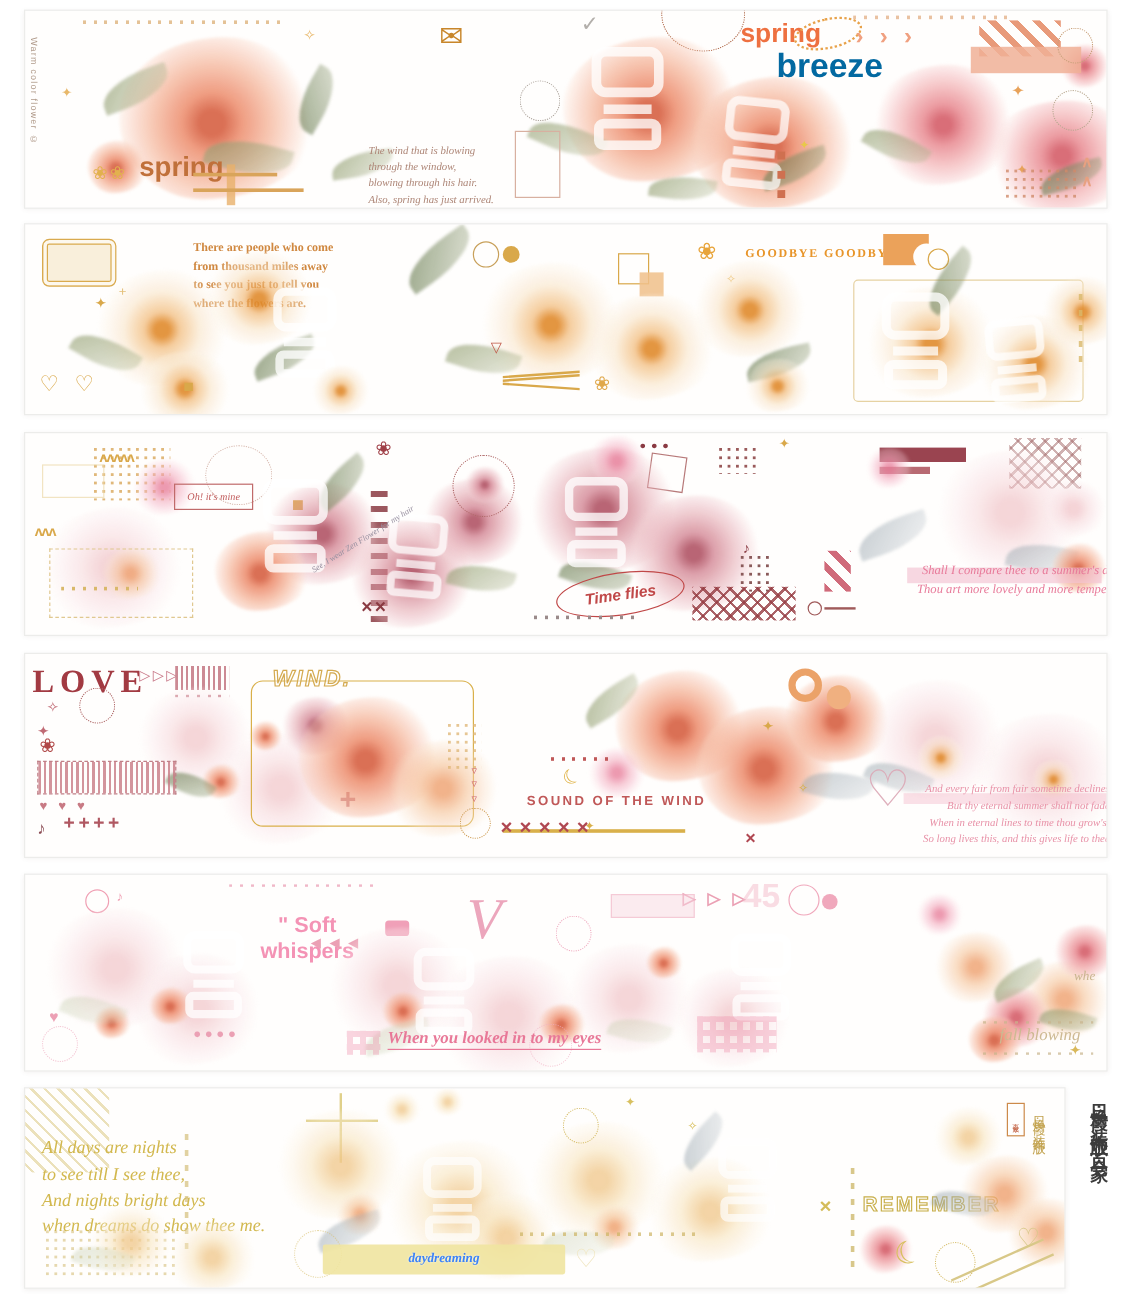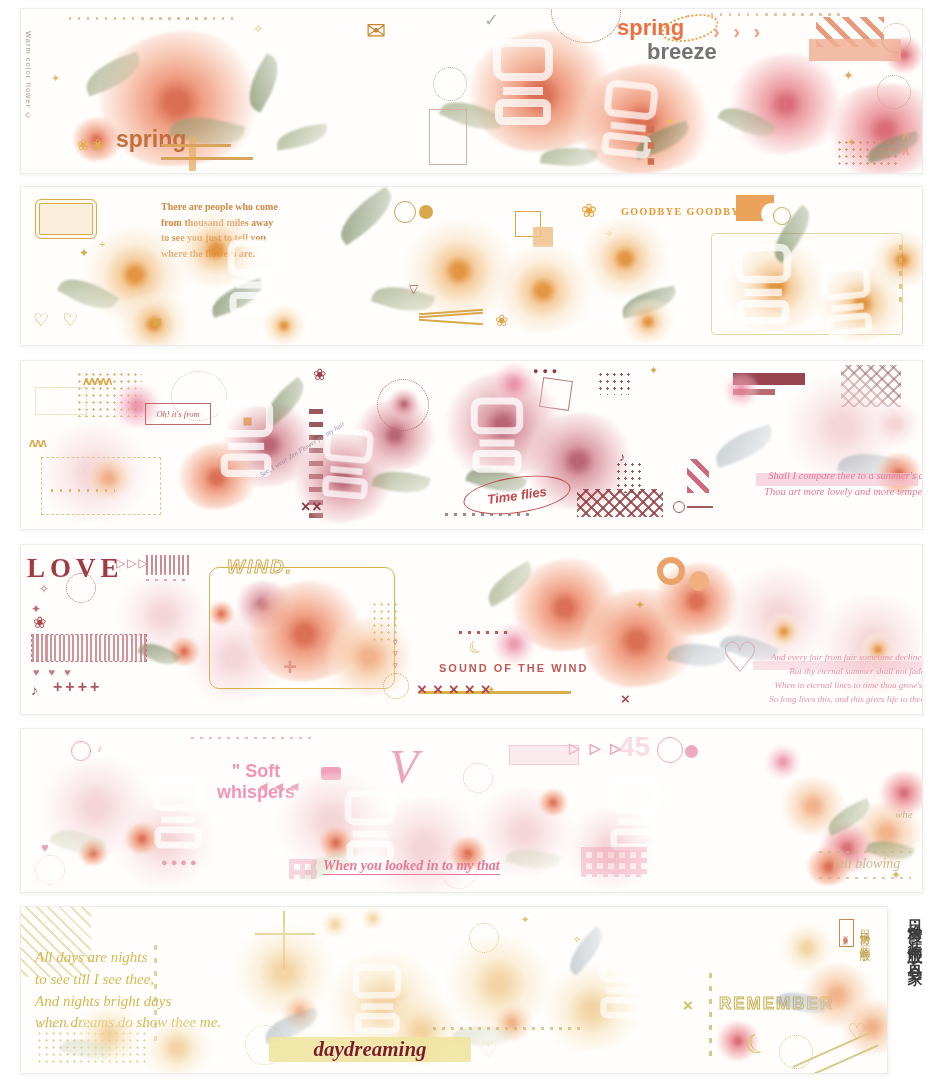--- a/index.html
+++ b/index.html
@@ -89,26 +89,30 @@
   <div class="bloom b-rose" style="left:862px;top:28px;width:42px;height:36px"></div>
   <div class="leaf g" style="left:698px;top:102px;width:56px;height:22px;transform:rotate(30deg)"></div>
   <div class="leaf dark" style="left:845px;top:128px;width:54px;height:20px;transform:rotate(-14deg)"></div>
 
   <span class="glyph" style="left:56px;top:128px;font-size:15px;color:#e2b14e;letter-spacing:2px">❀❀</span>
   <span class="el" style="left:95px;top:119px;font-size:23px;font-weight:bold;color:#c0703a">spring</span>
   <div class="sq" style="left:168px;top:128px;width:7px;height:34px;background:#e8b06a;opacity:.8"></div>
   <div class="sq" style="left:140px;top:135px;width:70px;height:2.5px;background:#d9a45a"></div>
   <div class="sq" style="left:140px;top:148px;width:92px;height:2.5px;background:#d9a45a"></div>
 
+  <div class="el script pre" style="left:286px;top:110px;font-size:9px;color:#ad8576;line-height:1.5">The wind that is blowing
+through the window,
+blowing through his hair.
+Also, spring has just arrived.</div>
   <div class="sq" style="left:408px;top:100px;width:38px;height:56px;border:1px solid #d8b0a0"></div>
   <div class="dotc" style="left:412px;top:58px;width:34px;height:34px;border-color:#b0a8a0"></div>
 
   <div class="el" style="left:596px;top:8px">
     <div style="font-size:22px;font-weight:bold;color:#ee7040">spring</div>
-    <div style="font-size:22px;font-weight:bold;color:#737373;margin-left:30px;margin-top:2px">breeze</div>
+    <div style="font-size:28px;font-weight:bold;color:#0369a1;margin-left:30px;margin-top:2px">breeze</div>
   </div>
   <div class="el" style="left:640px;top:6px;width:58px;height:26px;border:2px dotted #e8a24a;border-radius:50%;transform:rotate(-12deg)"></div>
   <span class="el" style="left:692px;top:12px;font-size:20px;font-weight:bold;color:#f0a080;letter-spacing:4px">› › ›</span>
 
   <div class="el diag" style="left:795px;top:8px;width:68px;height:30px;color:#e89a7a"></div>
   <div class="sq" style="left:788px;top:30px;width:92px;height:22px;background:#f0b096;opacity:.85"></div>
   <div class="dotc" style="left:860px;top:14px;width:30px;height:30px;border-color:#c8a07a"></div>
   <div class="dotc" style="left:856px;top:66px;width:34px;height:34px;border-color:#b8a890"></div>
   <span class="glyph" style="left:822px;top:60px;font-size:13px;color:#e8a25a">✦</span>
   <span class="glyph" style="left:826px;top:128px;font-size:11px;color:#e8a25a">✦</span>
@@ -203,21 +207,21 @@
   <span class="el" style="left:62px;top:14px;font-size:12px;font-weight:bold;color:#d9a84a;letter-spacing:-1px">ʌʌʌʌʌ</span>
   <span class="el" style="left:8px;top:76px;font-size:12px;font-weight:bold;color:#d9a84a;letter-spacing:-1px">ʌʌʌ</span>
   <div class="sq" style="left:14px;top:26px;width:52px;height:28px;border:1px solid #ecd9a8;opacity:.7"></div>
 
   <div class="bloom b-pink" style="left:88px;top:22px;width:56px;height:46px"></div>
   <span class="glyph" style="left:222px;top:52px;font-size:15px;color:#d9a030;transform:rotate(45deg)">◆</span>
   <span class="glyph" style="left:292px;top:6px;font-size:16px;color:#a04048">❀</span>
 
   <div class="dotc" style="left:150px;top:10px;width:56px;height:50px;border-color:#c09080;opacity:.6"></div>
   <div class="sq" style="left:124px;top:42px;width:66px;height:22px;border:1.5px solid #c06a6a;display:flex;align-items:center;justify-content:center">
-    <span class="script" style="font-size:8.5px;color:#c05a5a">Oh! it's from</span>
+    <span class="script" style="font-size:8.5px;color:#c05a5a">Oh! it's mine</span>
   </div>
 
   <div class="el vbars" style="left:288px;top:48px;width:14px;height:112px;color:#8a3a42;opacity:.85"></div>
   <span class="el" style="left:512px;top:6px;font-size:9px;color:#8a3a42;letter-spacing:4px">●●●</span>
   <div class="sq" style="left:520px;top:18px;width:30px;height:30px;border:1.3px solid #b87a7a;transform:rotate(8deg)"></div>
   <div class="sq" style="left:712px;top:12px;width:72px;height:12px;background:#9a4450"></div>
   <div class="sq" style="left:712px;top:28px;width:42px;height:6px;background:#b86a72"></div>
   <div class="el lattice" style="left:820px;top:4px;width:60px;height:42px;color:rgba(160,100,100,.5)"></div>
 
   <div class="bloom b-palepink" style="left:12px;top:62px;width:122px;height:100px"></div>
@@ -413,21 +417,21 @@
         <rect x="8" y="64" width="48" height="18" rx="4"></rect>
       </g>
     </svg>
 
   <span class="glyph" style="left:20px;top:112px;font-size:13px;color:#eca0b4">♥</span>
   <div class="dotc" style="left:14px;top:126px;width:30px;height:30px;border-color:#f0b0c4;opacity:.7"></div>
   <span class="el" style="left:140px;top:128px;font-size:11px;color:#eba0b4;letter-spacing:3px">●●●●</span>
   <div class="el gingham" style="left:560px;top:118px;width:66px;height:30px;color:#ee8aa8"></div>
   <div class="dotc" style="left:420px;top:124px;width:36px;height:36px;border-color:#f0b0c4;opacity:.6"></div>
   <div class="el gingham" style="left:268px;top:130px;width:28px;height:20px;color:#ee8aa8"></div>
-  <span class="el script" style="left:302px;top:130px;font-size:14px;font-weight:bold;color:#e87898;border-bottom:1.6px solid #e87898;padding-bottom:1px">When you looked in to my that</span>
+  <span class="el script" style="left:302px;top:130px;font-size:14px;font-weight:bold;color:#e87898;border-bottom:1.6px solid #e87898;padding-bottom:1px">When you looked in to my eyes</span>
 
   <div class="bloom b-peach" style="left:756px;top:48px;width:72px;height:58px"></div>
   <div class="bloom b-peach" style="left:826px;top:72px;width:80px;height:64px"></div>
   <div class="bloom b-rose" style="left:796px;top:94px;width:60px;height:50px"></div>
   <div class="bloom b-rose" style="left:856px;top:42px;width:54px;height:44px"></div>
   <div class="bloom b-coral" style="left:786px;top:118px;width:46px;height:38px"></div>
   <div class="bloom b-pink" style="left:742px;top:16px;width:40px;height:34px"></div>
   <div class="leaf g" style="left:804px;top:78px;width:48px;height:20px;transform:rotate(-24deg)"></div>
   <div class="leaf g" style="left:846px;top:112px;width:46px;height:18px;transform:rotate(18deg)"></div>
   <span class="el script" style="left:874px;top:80px;font-size:11px;color:#c9b48e">whe</span>
@@ -494,21 +498,21 @@
   <div class="bloom b-peach" style="left:816px;top:92px;width:70px;height:56px"></div>
   <div class="bloom b-creamy" style="left:756px;top:16px;width:60px;height:48px"></div>
   <div class="leaf gray" style="left:756px;top:86px;width:52px;height:20px;transform:rotate(20deg)"></div>
   <span class="glyph" style="left:826px;top:114px;font-size:22px;color:#d8c88a">♡</span>
   <div class="sq" style="left:768px;top:142px;width:84px;height:1.5px;background:#d8c888;transform:rotate(-24deg)"></div>
   <div class="sq" style="left:788px;top:152px;width:72px;height:1.5px;background:#d8c888;transform:rotate(-24deg)"></div>
 
   <div class="dotc" style="left:224px;top:118px;width:40px;height:40px;border-color:#d8c070;opacity:.6"></div>
   <div class="el hdots" style="left:412px;top:120px;width:150px;height:2.5px;color:rgba(205,180,100,.7)"></div>
   <div class="el" style="left:248px;top:130px;width:202px;height:25px;background:rgba(240,228,160,.9);border-radius:2px;display:flex;align-items:center;justify-content:center">
-    <span class="script" style="font-size:21px;font-weight:bold;color:#7f1d1d;text-shadow:0 0 2px #fff">daydreaming</span>
+    <span class="script" style="font-size:11px;font-weight:bold;color:#3b82f6;text-shadow:0 0 2px #fff">daydreaming</span>
   </div>
   <span class="glyph" style="left:458px;top:132px;font-size:21px;color:#f0e6c0">♡</span>
 
   <div class="sq" style="left:818px;top:12px;width:15px;height:28px;border:1px solid #cc8a4a;display:flex;align-items:center;justify-content:center">
     <span class="vtext" style="font-size:5.5px;color:#c05a3a;letter-spacing:1px">百仓家</span>
   </div>
   <span class="el vtext" style="left:838px;top:14px;font-size:11px;color:#c2a24e;letter-spacing:3px">日焕霞·装饰版</span>
 </div>
 
 <span class="el vtext" style="left:908px;top:908px;height:170px;font-size:15px;font-weight:bold;color:#3c3c3c;letter-spacing:4px">日焕霞·装饰版  百仓家</span>

